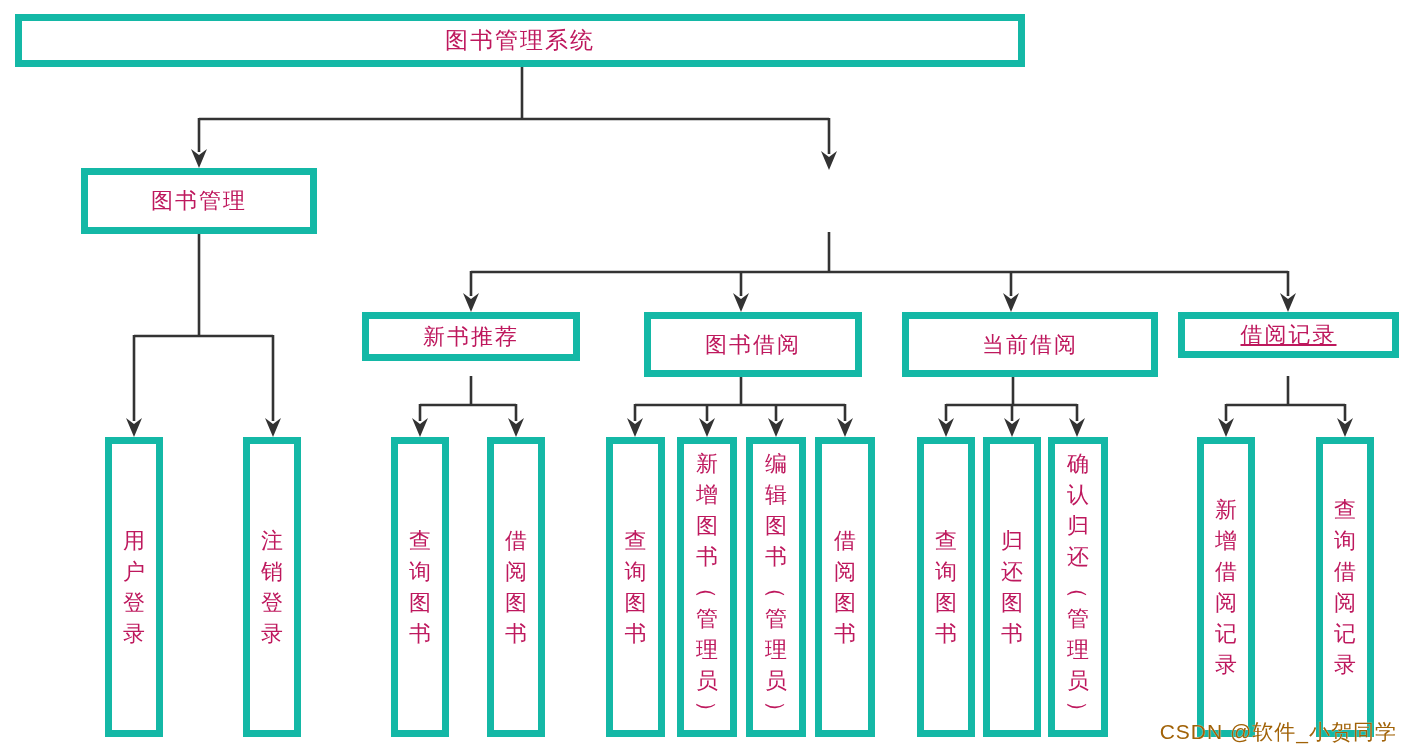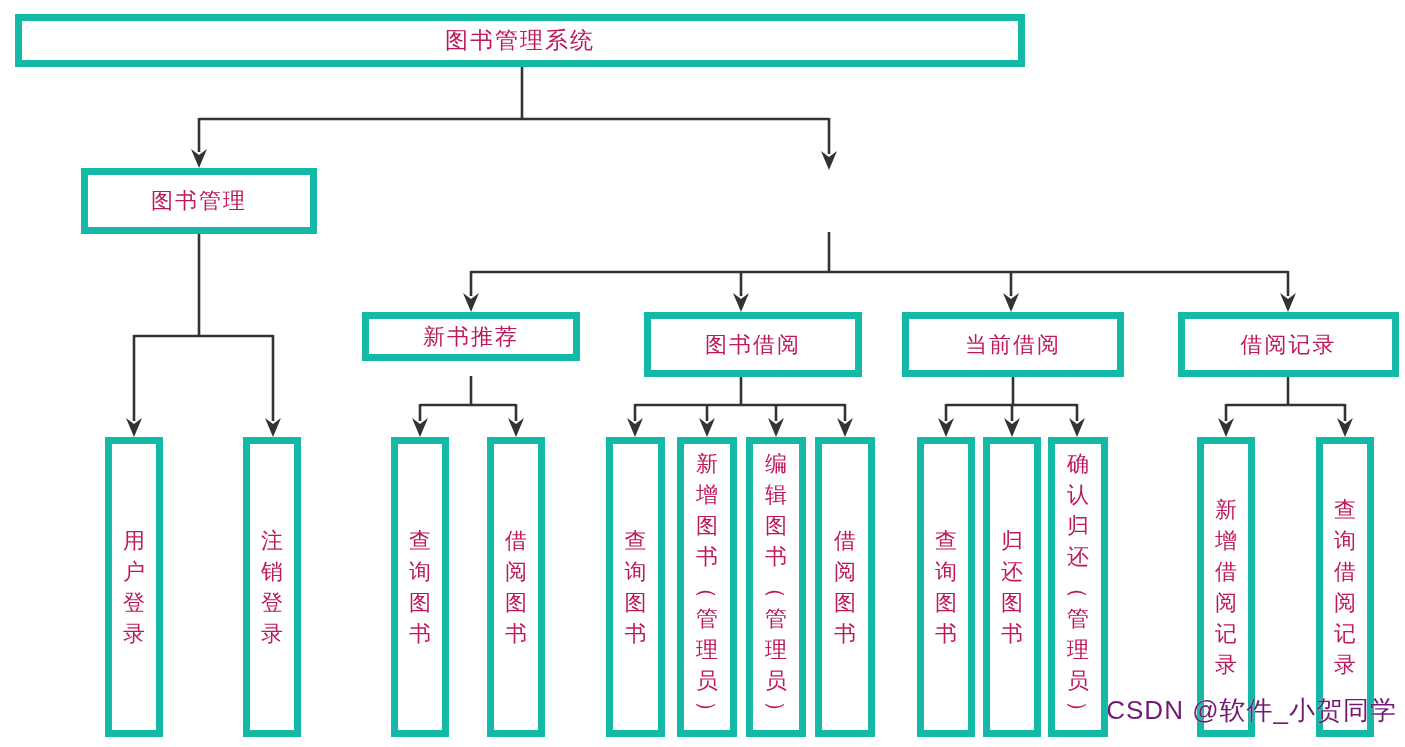--- a/index.html
+++ b/index.html
@@ -28,23 +28,23 @@
     line-height:31px;
     font-size:22px;
     text-align:center;
   }
   .vchar.vpunct{
     transform:rotate(90deg);
   }
   .watermark{
     position:absolute;
     right:8px;
-    bottom:19px;
-    font-size:26px;
-    color:#701a75;
+    bottom:1px;
+    font-size:21px;
+    color:#a16207;
     letter-spacing:1px;
     z-index:10;
     text-shadow:0 0 1px #ffffff;
   }
 </style>
 </head>
 <body>
 
 <div id="stage">
 
@@ -121,24 +121,24 @@
   <div class="node" style="left:81px;top:168px;width:236px;height:66px;">
     <span>图书管理</span>
   </div>
 
   <div class="node" style="left:362px;top:312px;width:218px;height:49px;">
     <span>新书推荐</span>
   </div>
   <div class="node" style="left:632px;top:312px;width:218px;height:65px;margin-left:12px;">
     <span>图书借阅</span>
   </div>
-  <div class="node" style="left:902px;top:312px;width:222px;height:65px;">
+  <div class="node" style="left:902px;top:312px;width:256px;height:65px;">
     <span>当前借阅</span>
   </div>
-  <div class="node" style="left:1178px;top:312px;width:221px;height:65px;">
+  <div class="node" style="left:1178px;top:312px;width:221px;height:46px;text-decoration:underline;">
     <span>借阅记录</span>
   </div>
 
   <div class="node leaf" style="left:105px;top:437px;width:58px;height:300px;">
       <span class="vchar">用</span>
       <span class="vchar">户</span>
       <span class="vchar">登</span>
       <span class="vchar">录</span>
     </div>
   <div class="node leaf" style="left:243px;top:437px;width:58px;height:300px;">

